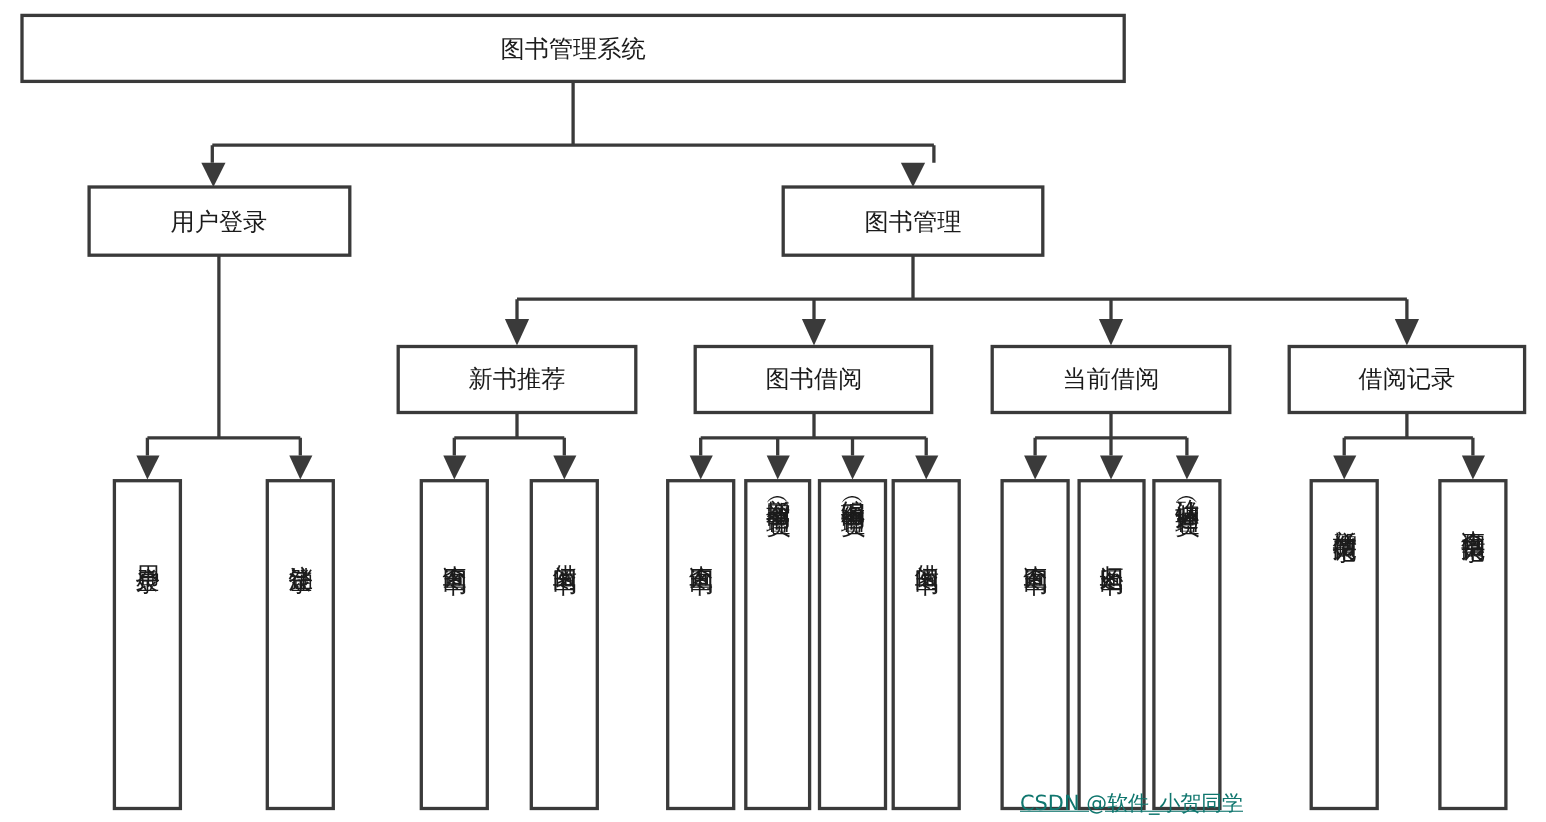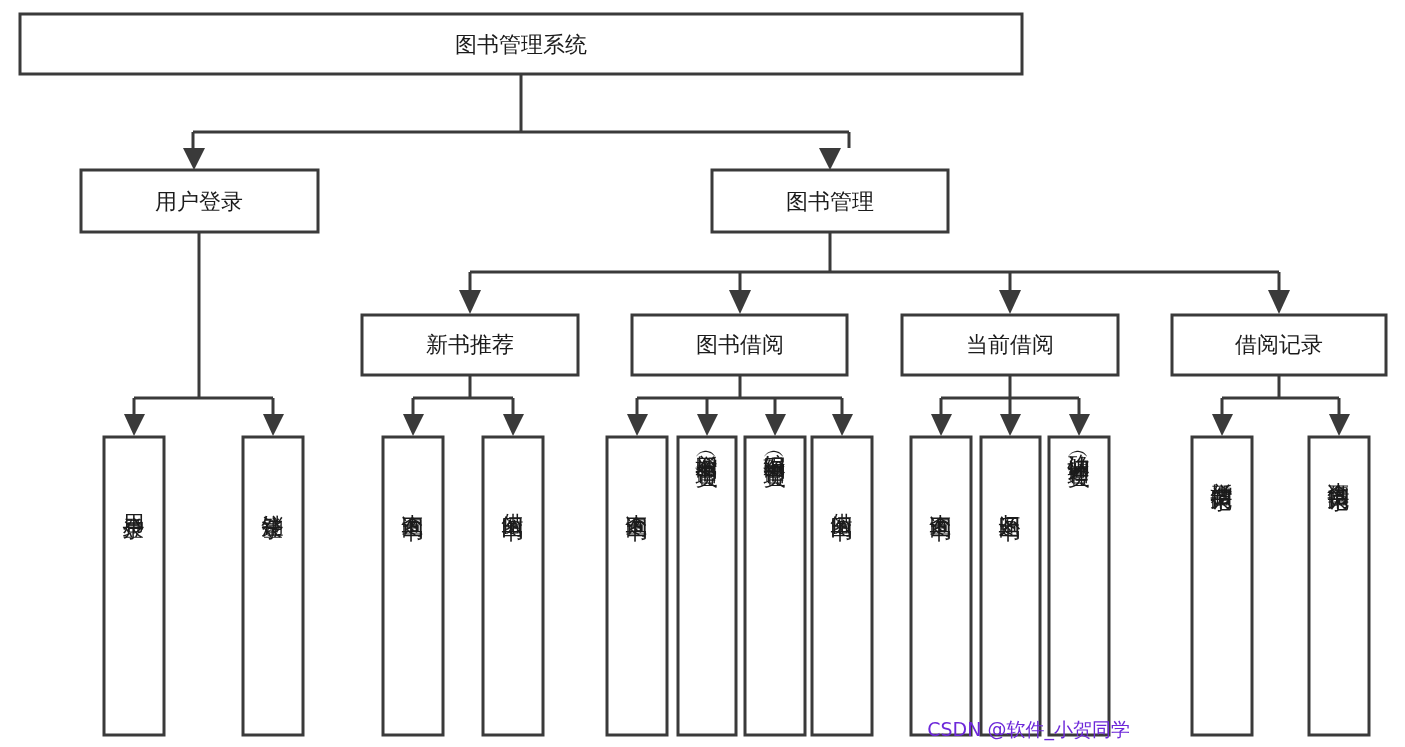--- a/index.html
+++ b/index.html
@@ -55,23 +55,24 @@
     text-orientation: upright;
     text-anchor: middle;
     letter-spacing: 2px;
   }
   .watermark {
     position: absolute;
     right: 8px;
     bottom: 4px;
     font-family: "DejaVu Sans", "Liberation Sans", sans-serif;
     font-size: 19px;
-    color: #6d28d9;
+    color: #0f766e;
     white-space: nowrap;
     pointer-events: none;
+    text-decoration: underline;
   }
 </style>
 </head>
 <body>
 
 <div id="diagram-root">
 
   <svg id="flowchart" viewBox="0 0 1405 747">
 
     <g>

